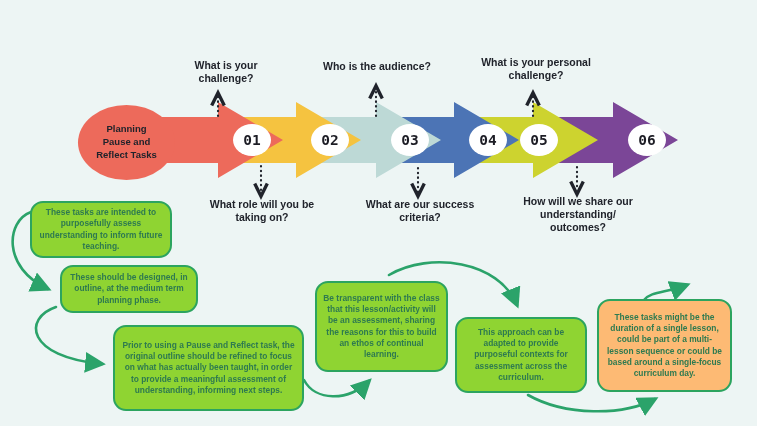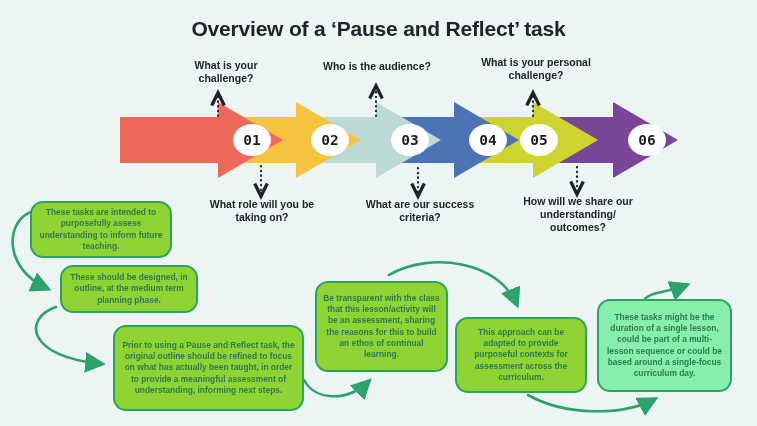--- a/index.html
+++ b/index.html
@@ -62,29 +62,33 @@
   .b7{left:647px;top:185px;width:105px;height:95px;}
   .overlay{position:absolute;left:0;top:0;width:757px;height:426px;pointer-events:none;}
   .connectors{z-index:9;}
   .pointers{z-index:19;}
 </style>
 </head>
 <body>
 
 <div class="canvas" style="background-color: rgb(237, 245, 244); color: rgb(32, 35, 43);">
 
-  <div class="title">Overview of a ‘Pause and Reflect’ task</div>
 
   <div class="arrow a1" style="background-color: rgb(237, 106, 91);"></div>
   <div class="arrow a2" style="background-color: rgb(245, 195, 64);"></div>
   <div class="arrow a3" style="background-color: rgb(189, 217, 214);"></div>
   <div class="arrow a4" style="background-color: rgb(76, 116, 181);"></div>
   <div class="arrow a5" style="background-color: rgb(205, 211, 47);"></div>
   <div class="arrow a6" style="background-color: rgb(123, 70, 151);"></div>
 
+  <div class="start-node" style="background-color: rgb(237, 106, 91);">
+    <span>Planning
+Pause and
+Reflect Tasks</span>
+  </div>
 
   <div class="stepnum c1" style="background-color: rgb(255, 255, 255); color: rgb(29, 29, 37);">01</div>
   <div class="stepnum c2" style="background-color: rgb(255, 255, 255); color: rgb(29, 29, 37);">02</div>
   <div class="stepnum c3" style="background-color: rgb(255, 255, 255); color: rgb(29, 29, 37);">03</div>
   <div class="stepnum c4" style="background-color: rgb(255, 255, 255); color: rgb(29, 29, 37);">04</div>
   <div class="stepnum c5" style="background-color: rgb(255, 255, 255); color: rgb(29, 29, 37);">05</div>
   <div class="stepnum c6" style="background-color: rgb(255, 255, 255); color: rgb(29, 29, 37);">06</div>
 
   <div class="q qt1">What is your
 challenge?</div>
@@ -108,21 +112,21 @@
   </div>
   <div class="note b3" style="background-color: rgb(143, 212, 50); border-color: rgb(44, 164, 95); color: rgb(46, 122, 80);">
     <span>Prior to using a Pause and Reflect task, the original outline should be refined to focus on what has actually been taught, in order to provide a meaningful assessment of understanding, informing next steps.</span>
   </div>
   <div class="note b5" style="background-color: rgb(143, 212, 50); border-color: rgb(44, 164, 95); color: rgb(46, 122, 80);">
     <span>This approach can be adapted to provide purposeful contexts for assessment across the curriculum.</span>
   </div>
   <div class="note b4" style="background-color: rgb(143, 212, 50); border-color: rgb(44, 164, 95); color: rgb(46, 122, 80);">
     <span>Be transparent with the class that this lesson/activity will be an assessment, sharing the reasons for this to build an ethos of continual learning.</span>
   </div>
-  <div class="note b6" style="background-color: #86efac; border-color: rgb(44, 164, 95); color: rgb(46, 122, 80);">
+  <div class="note b6" style="background-color: #fdba74; border-color: rgb(44, 164, 95); color: rgb(46, 122, 80);">
     <span>These tasks might be the duration of a single lesson, could be part of a multi-lesson sequence or could be based around a single-focus curriculum day.</span>
   </div>
 
   <svg class="overlay connectors" viewBox="0 0 757 426" style="color: rgb(43, 163, 106);">
     <defs>
       <marker id="tri" markerWidth="9" markerHeight="9" refX="6.5" refY="4" orient="auto">
         <path d="M0,0 L8,4 L0,8 z" fill="currentColor"></path>
       </marker>
     </defs>
     <g fill="none" stroke="currentColor" stroke-width="2.6" stroke-linecap="round">

